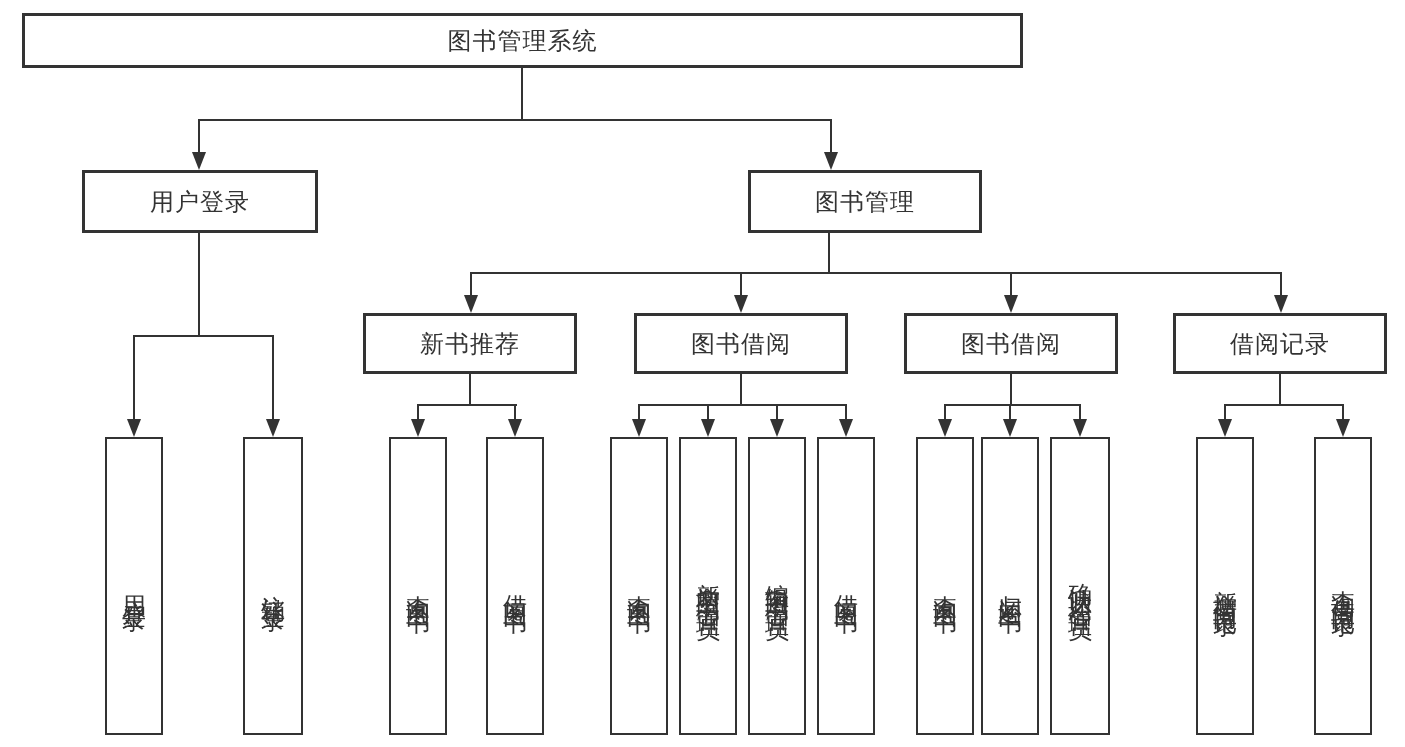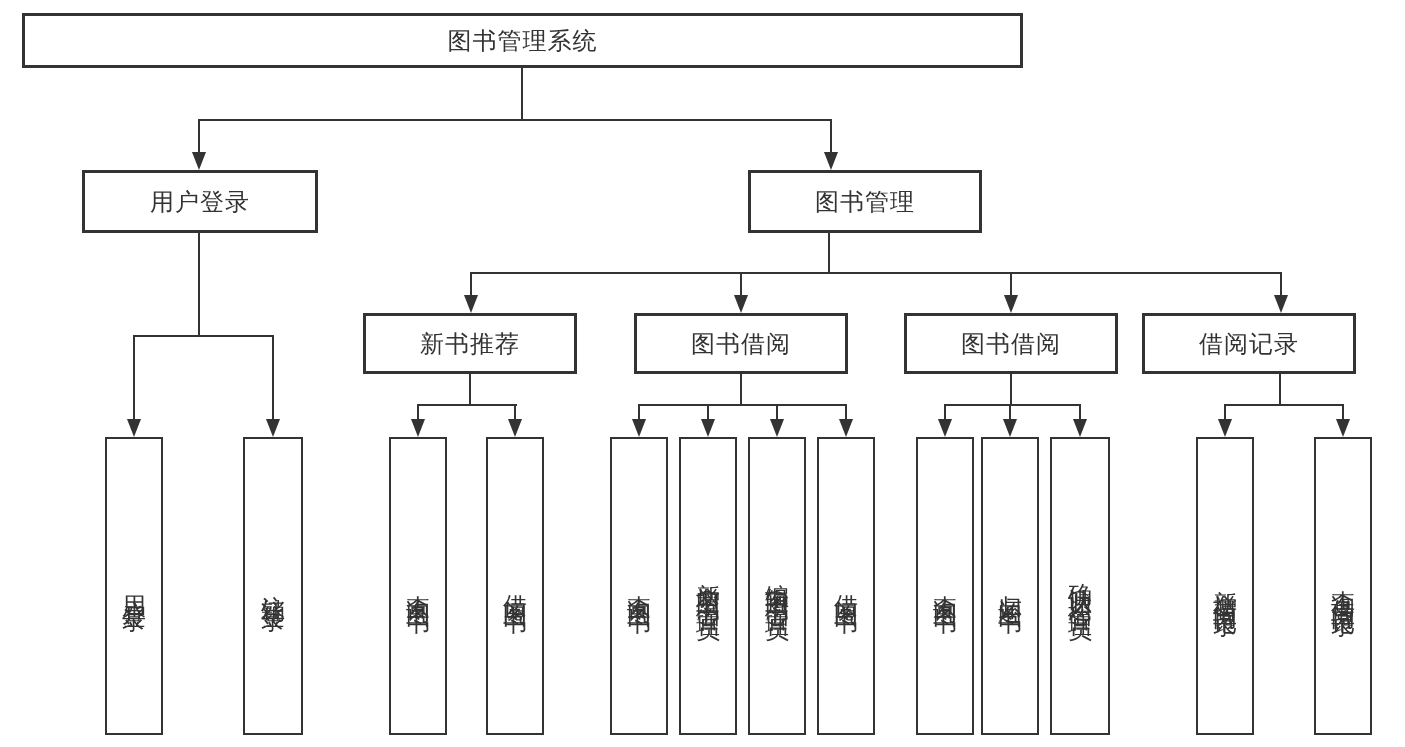--- a/index.html
+++ b/index.html
@@ -98,21 +98,21 @@
 
   <div class="bx" style="left:363px; top:313px; width:214px; height:61px;">
     <span>新书推荐</span>
   </div>
   <div class="bx" style="left:634px; top:313px; width:214px; height:61px;">
     <span>图书借阅</span>
   </div>
   <div class="bx" style="left:904px; top:313px; width:214px; height:61px;">
     <span>图书借阅</span>
   </div>
-  <div class="bx" style="left:1142px; top:313px; width:214px; height:61px;">
+  <div class="bx" style="left:1173px; top:313px; width:214px; height:61px;">
     <span>借阅记录</span>
   </div>
 
   <div class="vl" style="left:469px; top:374px; height:31px;"></div>
   <div class="hl" style="left:417px; top:404px; width:100px;"></div>
   <div class="vl" style="left:417px; top:404px; height:17px;"></div>
   <div class="vl" style="left:514px; top:404px; height:17px;"></div>
   <div class="ah" style="left:411px; top:419px;"></div>
   <div class="ah" style="left:508px; top:419px;"></div>
 

